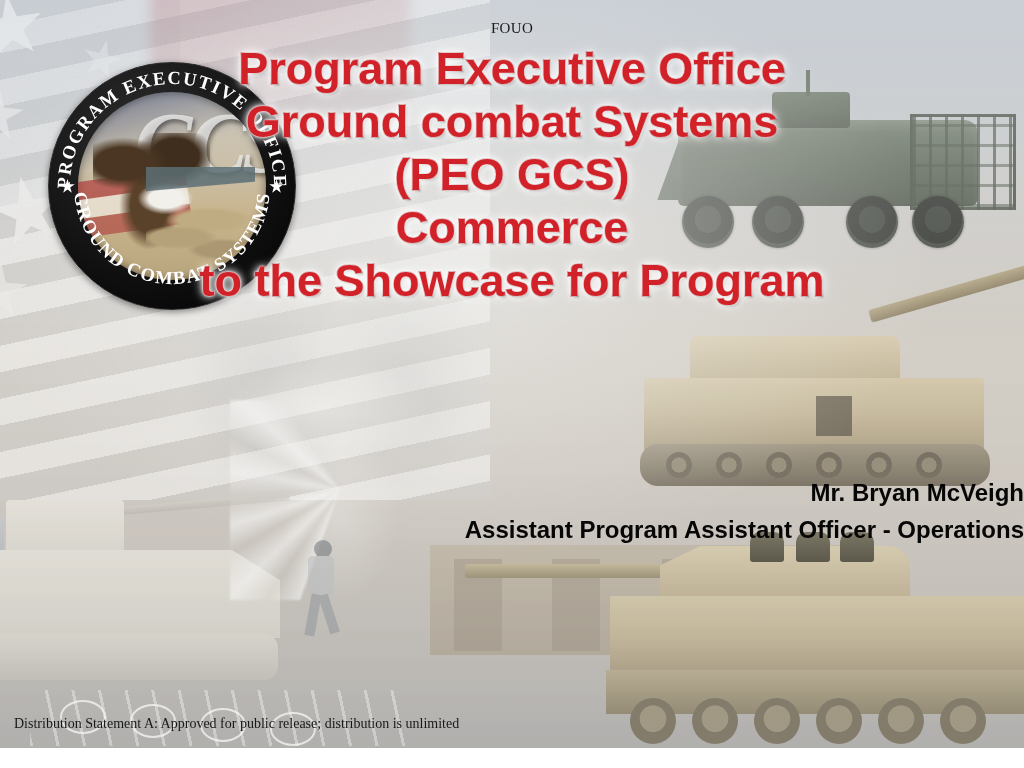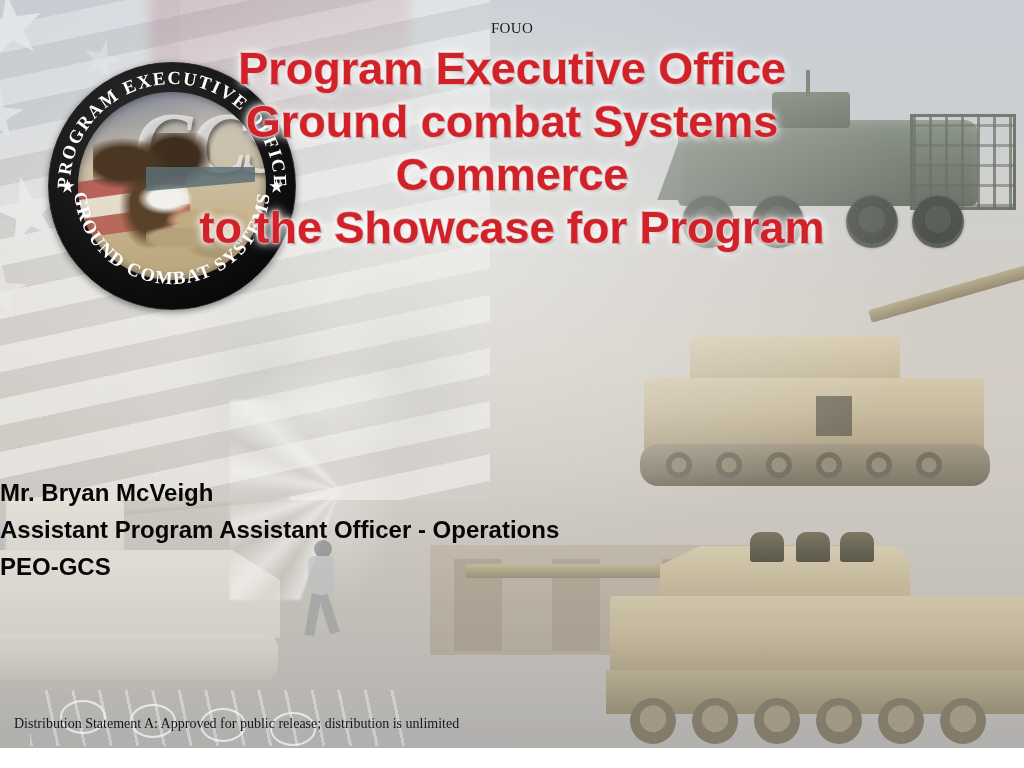--- a/index.html
+++ b/index.html
@@ -370,21 +370,21 @@
     text-shadow:
       0 0 3px #ffffff,
       0 0 7px #ffffff,
       0 0 12px rgba(255,255,255,.9),
       2px 2px 2px rgba(0,0,0,.28);
     white-space: nowrap;
   }
 
   #subtitle {
     position:absolute; left: 0; top: 474px; width: 1024px;
-    text-align: left;
+    text-align: right;
     z-index: 38;
   }
   #subtitle .sline {
     font-family: "Liberation Sans", sans-serif;
     font-weight: bold;
     font-size: 24px;
     line-height: 37px;
     color: #060606;
     white-space: nowrap;
   }
@@ -520,26 +520,26 @@
       </text>
       <text class="seal-arc-text">
         <textPath href="#arcBot" startOffset="50%" text-anchor="middle">GROUND COMBAT SYSTEMS</textPath>
       </text>
     </svg>
   </div>
 
   <div id="title">
     <div class="line">Program Executive Office</div>
     <div class="line">Ground combat Systems</div>
+    <div class="line">(PEO GCS)</div>
     <div class="line">Commerce</div>
     <div class="line">to the Showcase for Program</div>
   </div>
 
   <div id="subtitle">
     <div class="sline">Mr. Bryan McVeigh</div>
     <div class="sline">Assistant Program Assistant Officer - Operations</div>
-    <div class="sline">PEO-GCS</div>
   </div>
 
   <div id="distro">Distribution Statement A: Approved for public release; distribution is unlimited</div>
 
   <div id="bottom-band"></div>
 </div>
 
 </body></html>

